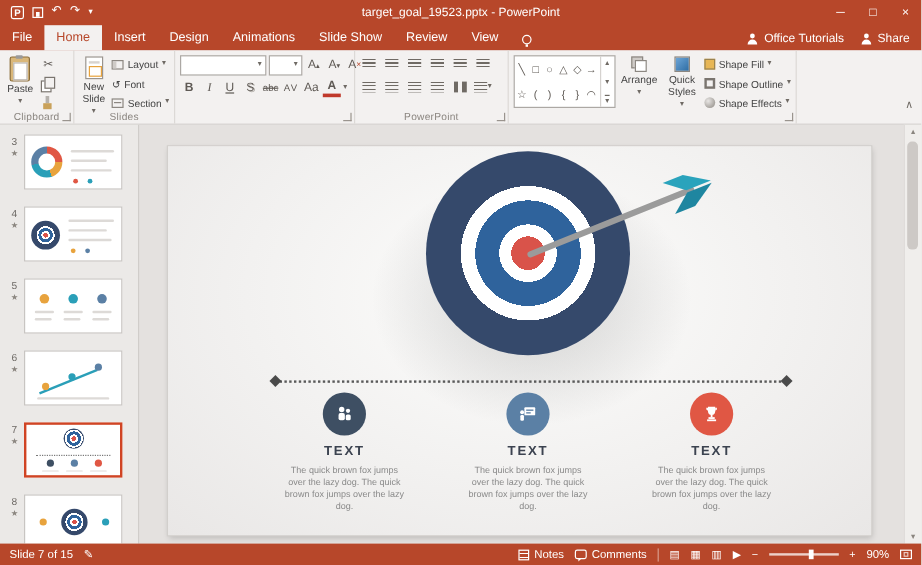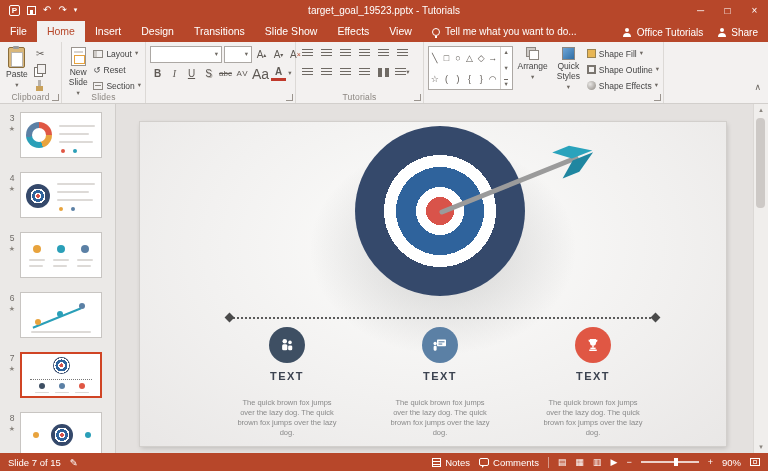--- a/index.html
+++ b/index.html
@@ -107,21 +107,21 @@
   .arrowsvg{position:absolute;left:0;top:0;pointer-events:none}
   .timeline{position:absolute;left:90px;top:195px;width:425px;border-top:2px dotted #5A5A5A}
   .timeline::before,.timeline::after{content:"";position:absolute;top:-5px;width:7px;height:7px;background:#4A4A4A;transform:rotate(45deg)}
   .timeline::before{left:-4px}
   .timeline::after{right:-4px}
   .scol{position:absolute;top:205px;width:130px;text-align:center}
   .scol.c0{left:82px}.scol.c1{left:235px}.scol.c2{left:388px}
   .ccircle{width:36px;height:36px;border-radius:50%;margin:0 auto;display:flex;align-items:center;justify-content:center}
   .cc0{background:#3E4F63}.cc1{background:#5B80A5}.cc2{background:#E05744}
   .ctitle{margin-top:7px;font-size:11px;font-weight:bold;color:#3C4350;letter-spacing:1.5px}
-  .cbody{margin-top:16px;font-size:7.5px;line-height:1.35;color:#8A8A8A;padding:0 13px}
+  .cbody{margin-top:5px;font-size:7.5px;line-height:1.35;color:#8A8A8A;padding:0 13px}
   .vscroll{position:absolute;right:0;top:0;bottom:0;width:15px;background:#F0EEEC;border-left:1px solid #DBD8D5;display:flex;flex-direction:column;align-items:center;justify-content:space-between;padding:2px 0;font-size:7px;color:#8A857F}
   .vthumb{position:absolute;right:3px;top:14px;width:9px;height:90px;background:#CDC9C6;border-radius:4px}
 
   
   .statusbar{position:absolute;left:0;right:0;bottom:0;height:18px;background:#B7472A;color:#fff;display:flex;align-items:center;font-size:9.5px;padding:0 8px;gap:9px}
   .sb-right{margin-left:auto;display:flex;align-items:center;gap:9px}
   .sb-item{display:flex;align-items:center;gap:4px}
   .ic-notes{width:9px;height:9px;border:1px solid #fff;background:repeating-linear-gradient(to bottom,transparent 0 2px,#fff 2px 3px)}
   .ic-bubble{width:10px;height:8px;border:1px solid #fff;border-radius:2px;position:relative}
   .ic-bubble::after{content:"";position:absolute;left:2px;bottom:-3px;width:0;height:0;border-left:3px solid #fff;border-bottom:3px solid transparent}
@@ -138,40 +138,39 @@
 <div class="window">
 
   <div class="titlebar">
     <div class="qat">
       <span class="appicon">P</span>
       <span class="ic-save"></span>
       <span class="qglyph">↶</span>
       <span class="qglyph">↷</span>
       <span class="qcaret">▾</span>
     </div>
-    <div class="tb-title">target_goal_19523.pptx - Tutorials</div>
+    <div class="tb-title">target_goal_19523.pptx - PowerPoint</div>
     <div class="wincontrols">
       <span class="winbtn">─</span>
       <span class="winbtn">□</span>
       <span class="winbtn">×</span>
     </div>
   </div>
 
   <div class="tabsrow">
     <span class="tab">File</span>
     <span class="tab active">Home</span>
     <span class="tab">Insert</span>
     <span class="tab">Design</span>
-    <span class="tab">Transitions</span>
+    <span class="tab">Animations</span>
     <span class="tab">Slide Show</span>
-    <span class="tab">Effects</span>
+    <span class="tab">Review</span>
     <span class="tab">View</span>
     <span class="tellme">
       <span class="bulb"></span>
-      <span>Tell me what you want to do...</span>
     </span>
     <span class="tr-right">
       <span class="tr-item">
         <span class="pico"></span>
         <span>Office Tutorials</span>
       </span>
       <span class="tr-item">
         <span class="pico"></span>
         <span>Share</span>
       </span>
@@ -206,21 +205,21 @@
         <span class="caret">▾</span>
       </div>
       <div class="col-v">
         <span class="smalltxt">
           <span class="mini-box lay"></span>
           <span>Layout</span>
           <span class="caret">▾</span>
         </span>
         <span class="smalltxt">
           <span>↺</span>
-          <span>Reset</span>
+          <span>Font</span>
         </span>
         <span class="smalltxt">
           <span class="mini-box sec"></span>
           <span>Section</span>
           <span class="caret">▾</span>
         </span>
       </div>
       <span class="glabel">Slides</span>
     </div>
 
@@ -237,21 +236,21 @@
           <span class="gbtn shrink">A</span>
           <span class="gbtn clear">A</span>
         </div>
         <div class="fontrow">
           <span class="gbtn" style="font-weight:bold">B</span>
           <span class="gbtn" style="font-style:italic;font-family:'Liberation Serif',serif">I</span>
           <span class="gbtn u-line">U</span>
           <span class="gbtn" style="text-shadow:1px 1px 0 #B5B1AC">S</span>
           <span class="gbtn s-strike" style="font-size:8px">abc</span>
           <span class="gbtn" style="font-size:8px;letter-spacing:1px">AV</span>
-          <span class="gbtn" style="font-size:14px">Aa</span>
+          <span class="gbtn" style="font-size:10px">Aa</span>
           <span class="gbtn fc">A</span>
           <span class="caret">▾</span>
         </div>
       </div>
       <span class="lnch"></span>
     </div>
 
     <div class="rgroup" style="width:128px">
       <div class="col-v" style="gap:4px">
         <div class="fontrow" style="gap:4px">
@@ -289,21 +288,21 @@
             </span>
           <span class="gbtn">
               <span class="ic-cols"></span>
             </span>
           <span class="gbtn">
               <span class="li"></span>
               <span class="caret">▾</span>
             </span>
         </div>
       </div>
-      <span class="glabel">Tutorials</span>
+      <span class="glabel">PowerPoint</span>
       <span class="lnch"></span>
     </div>
 
     <div class="rgroup" style="width:240px">
       <div class="shapegal">
         <span>╲</span>
         <span>□</span>
         <span>○</span>
         <span>△</span>
         <span>◇</span>

